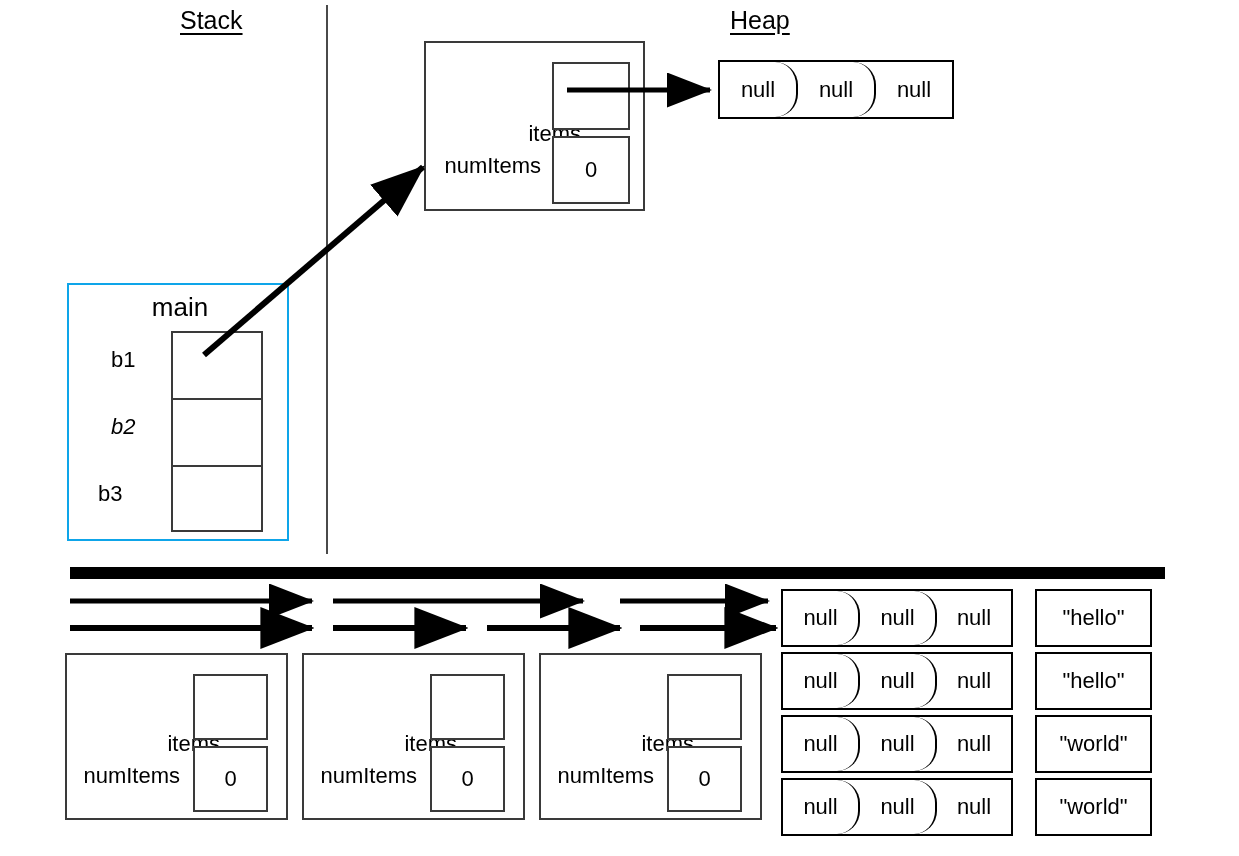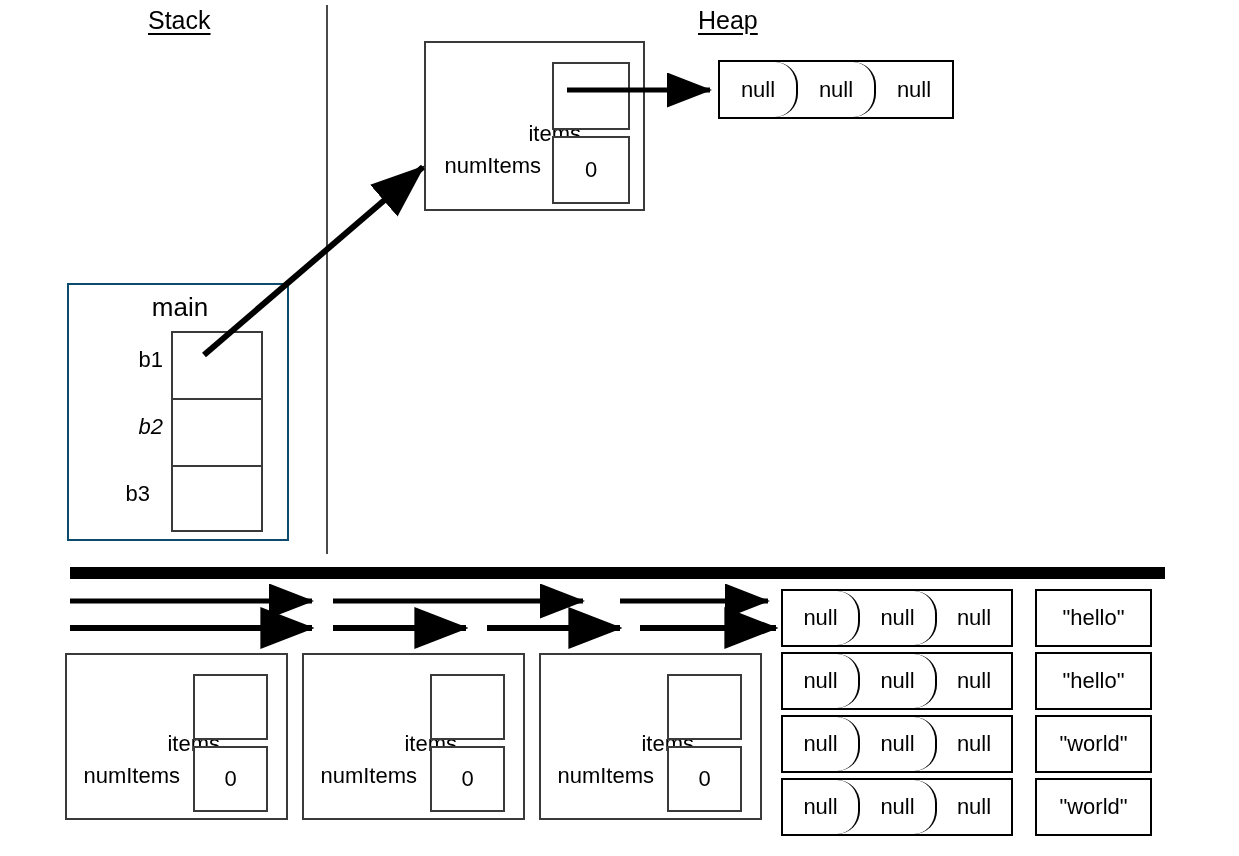--- a/index.html
+++ b/index.html
@@ -21,20 +21,21 @@
   .abs { position: absolute; }
 
   
   .section-title {
     font-size: 25px;
     line-height: 1;
     text-decoration: underline;
     text-underline-offset: 4px;
     white-space: nowrap;
     color: #000;
+    margin-left: 32px;
   }
 
   
   .divider {
     background: #4a4a4a;
     width: 2px;
   }
 
   
   .obj-box {
@@ -53,41 +54,41 @@
   }
   .field-label {
     font-size: 22px;
     white-space: nowrap;
     text-align: right;
     line-height: 1;
   }
 
   
   .frame-box {
-    border: 2px solid #0c4a6e;
+    border: 2px solid #0ea5e9;
     background: #fff;
     box-sizing: border-box;
   }
   .frame-title {
     font-size: 26px;
     text-align: center;
     white-space: nowrap;
     line-height: 1;
   }
   .var-cell {
     border: 2px solid #3a3a3a;
     border-bottom-width: 0;
     background: #fff;
     box-sizing: border-box;
   }
   .var-cell.last { border-bottom-width: 2px; }
   .var-label {
     font-size: 22px;
     white-space: nowrap;
-    text-align: right;
+    text-align: left;
     line-height: 1;
   }
 
   
   .array-row {
     display: flex;
     border: 2px solid #000;
     background: #fff;
     box-sizing: border-box;
   }

